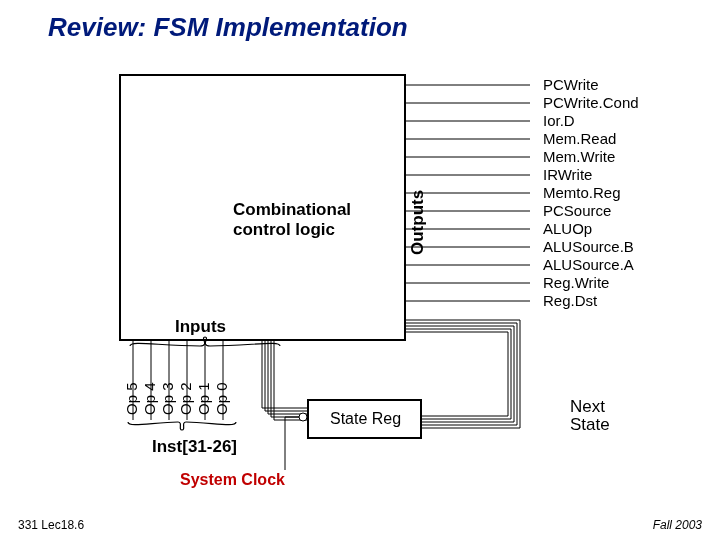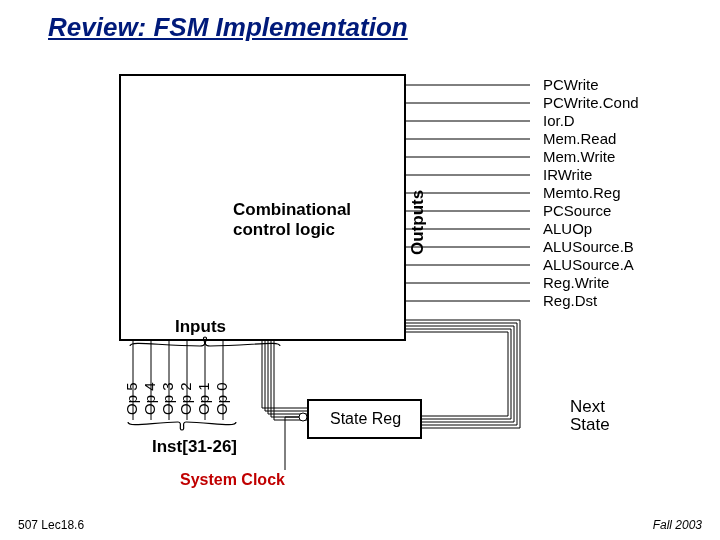--- a/index.html
+++ b/index.html
@@ -13,21 +13,20 @@
     overflow: hidden;
   }
   .title {
     position: absolute;
     top: 12px;
     left: 48px;
     font-size: 26px;
     font-weight: bold;
     font-style: italic;
     color: #001a7a;
-    text-decoration: underline;
   }
   .footer-left {
     position: absolute;
     bottom: 8px;
     left: 18px;
     font-size: 12px;
     color: #000;
   }
   .footer-right {
     position: absolute;
@@ -48,21 +47,21 @@
   .lbl { font-size: 17px; font-weight: bold; fill: #000; }
   .out-lbl { font-size: 15px; fill: #000; }
   .op-lbl { font-size: 15px; fill: #000; }
   .sys { font-size: 16px; font-weight: bold; fill: #c00000; }
   .ns { font-size: 17px; fill: #000; }
 </style>
 </head>
 <body>
 
 <div class="title">Review:  FSM Implementation</div>
-<div class="footer-left">507 Lec18.6</div>
+<div class="footer-left">331 Lec18.6</div>
 <div class="footer-right">Fall 2003</div>
 
 <svg class="diagram" viewBox="0 0 720 470">
 
   <rect x="120" y="25" width="285" height="265" fill="none" stroke="#000" stroke-width="2"></rect>
   <text class="txt lbl" x="233" y="165">Combinational</text>
   <text class="txt lbl" x="233" y="185">control logic</text>
 
   <text class="txt lbl" x="0" y="0" transform="translate(423,205) rotate(-90)">Outputs</text>
 

